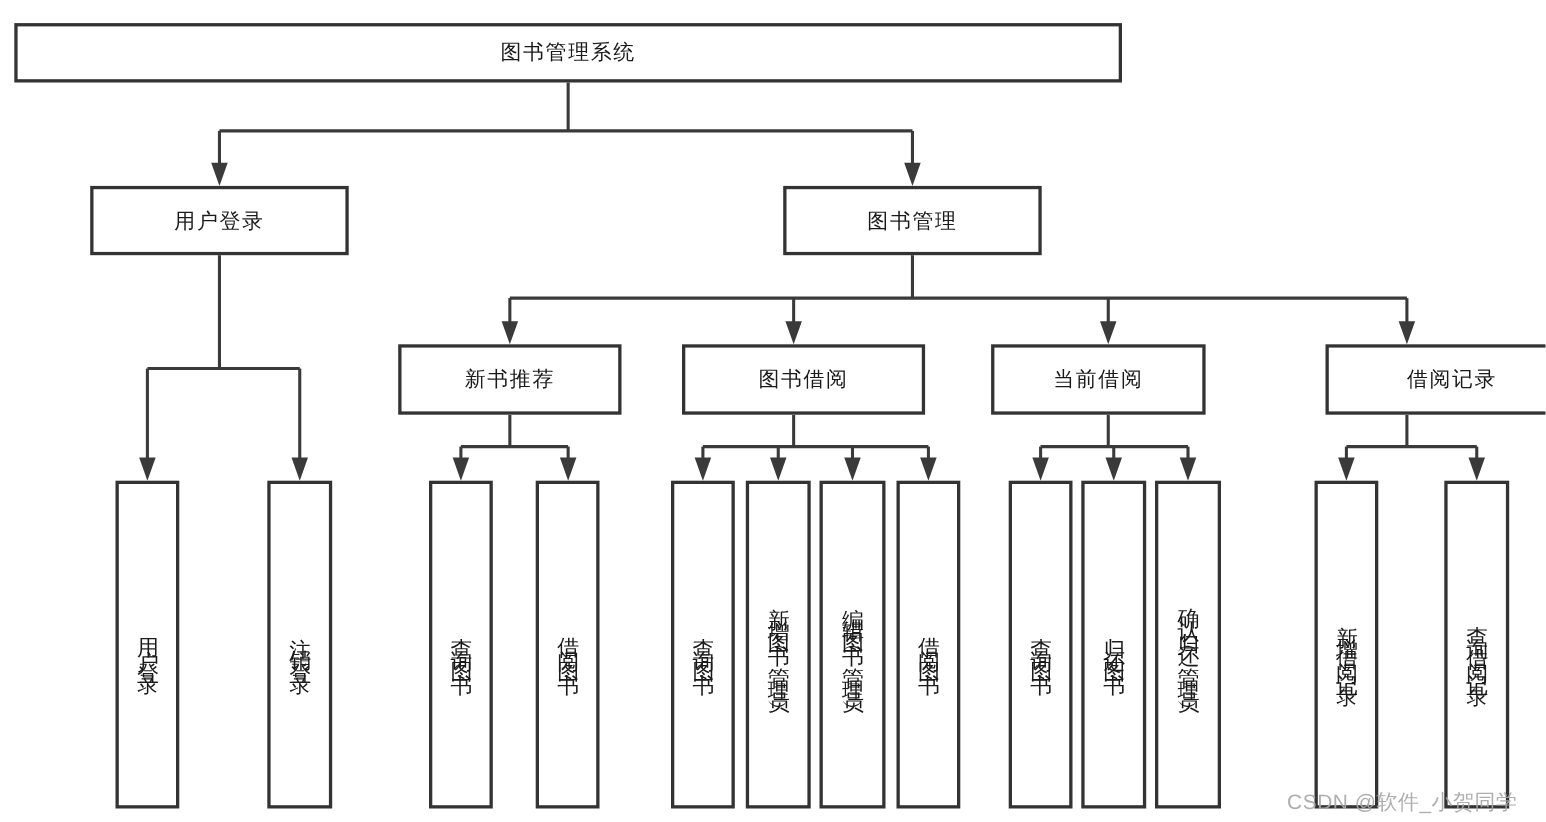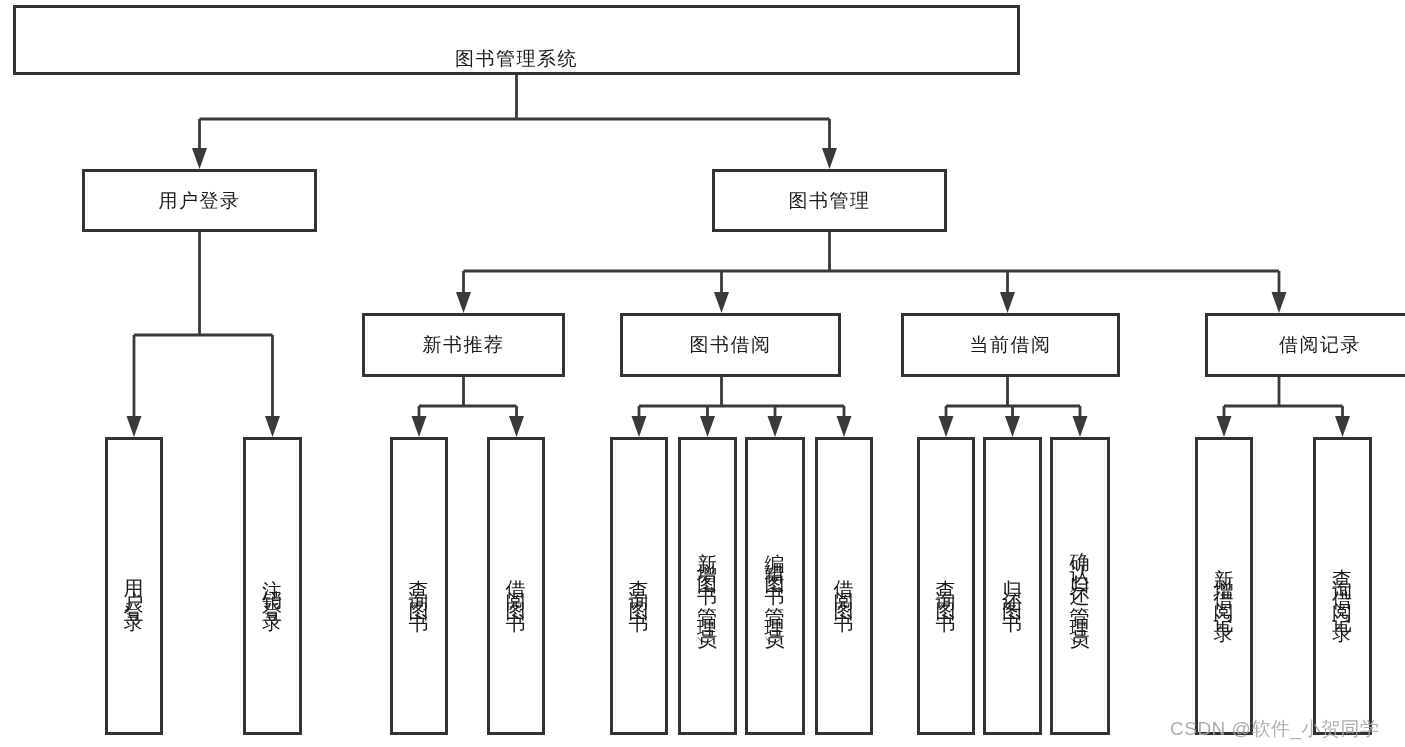--- a/index.html
+++ b/index.html
@@ -140,38 +140,38 @@
     <g>
       <line x1="1279" y1="377" x2="1279" y2="406"></line>
       <line x1="1224" y1="406" x2="1342.5" y2="406"></line>
       <line x1="1224" y1="406" x2="1224" y2="418"></line>
       <polygon points="1216.5,416 1231.5,416 1224,437"></polygon>
       <line x1="1342.5" y1="406" x2="1342.5" y2="418"></line>
       <polygon points="1335,416 1350,416 1342.5,437"></polygon>
     </g>
   </svg>
 
-  <div class="box hbox" style="left:13px; top:5px; width:1007px; height:70px;align-items:flex-end;">
+  <div class="box hbox" style="left:13px; top:21px; width:1007px; height:54px;">
     <span>图书管理系统</span>
   </div>
 
   <div class="box hbox" style="left:82px; top:169px; width:235px; height:63px;">
     <span>用户登录</span>
   </div>
   <div class="box hbox" style="left:362px; top:313px; width:203px; height:64px;">
     <span>新书推荐</span>
   </div>
 
   <div class="box hbox" style="left:712px; top:169px; width:235px; height:63px;">
     <span>图书管理</span>
   </div>
   <div class="box hbox" style="left:620px; top:313px; width:221px; height:64px;">
     <span>图书借阅</span>
   </div>
-  <div class="box hbox" style="left:901px; top:313px; width:219px; height:64px;">
+  <div class="box hbox" style="left:901px; top:313px; width:195px; height:64px;">
     <span>当前借阅</span>
   </div>
   <div class="box hbox" style="left:1173px; top:313px; width:230px; height:64px;margin-left:32px;">
     <span>借阅记录</span>
   </div>
 
   <div class="box vbox" style="left:105px; top:437px; width:58px; height:298px;">
     <span class="vtext">用户登录</span>
   </div>
   <div class="box vbox" style="left:243px; top:437px; width:59px; height:298px;">

